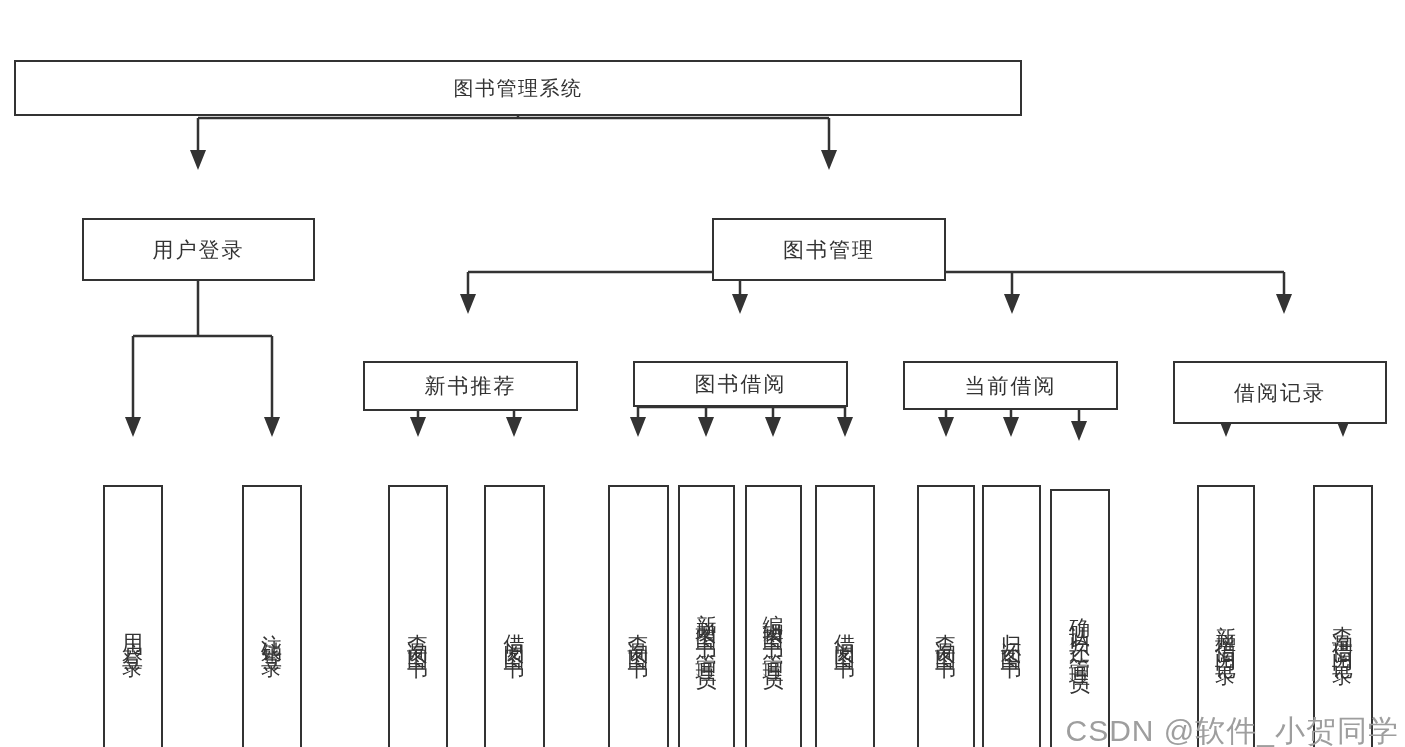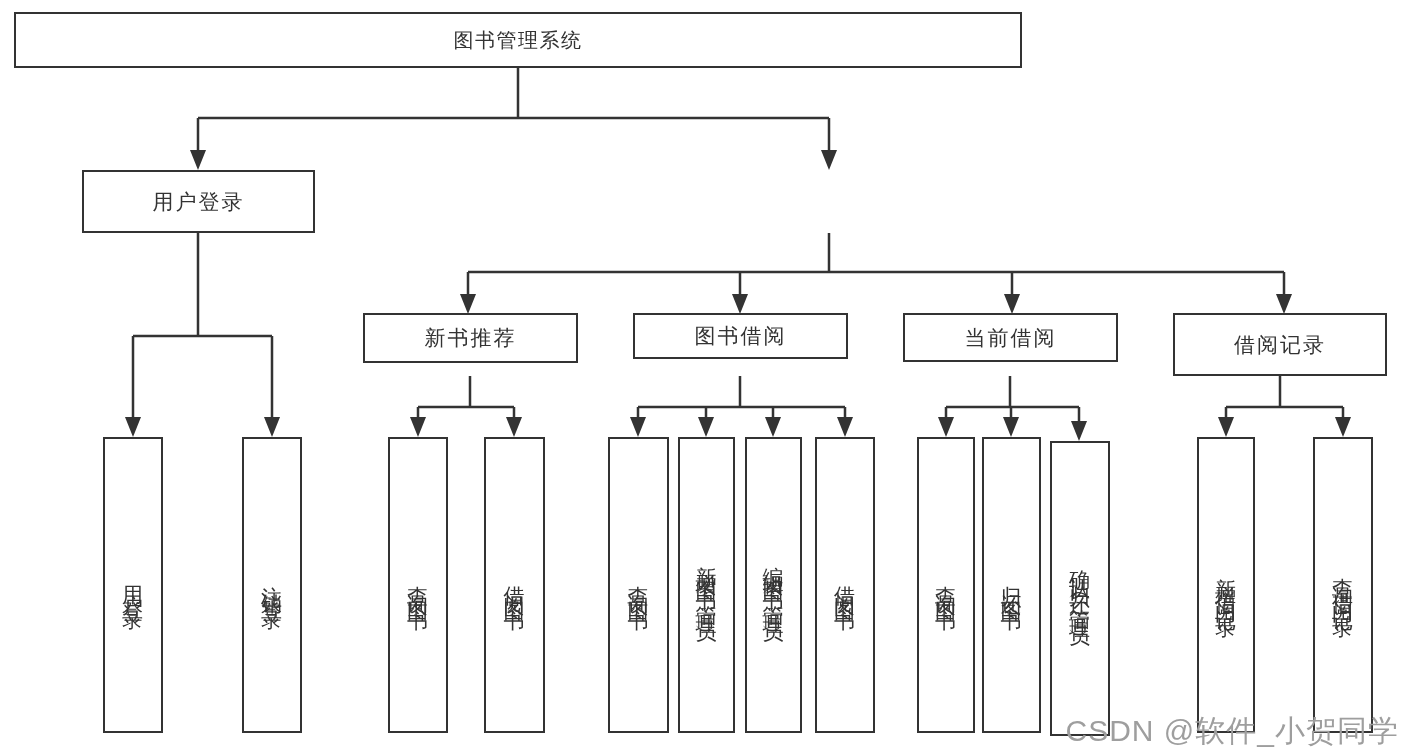--- a/index.html
+++ b/index.html
@@ -18,20 +18,21 @@
     width: 1405px; height: 747px;
   }
   .box {
     position: absolute;
     background: #ffffff;
     border: 2.5px solid #333333;
     box-sizing: border-box;
     display: flex;
     align-items: center;
     justify-content: center;
+    margin-top: 48px;
   }
   .root-box { font-size: 20px; letter-spacing: 1.5px; }
   .hbox { font-size: 21px; letter-spacing: 2px; }
   .vbox span {
     writing-mode: vertical-rl;
     text-orientation: upright;
     font-size: 21px;
     line-height: 1;
     letter-spacing: 8px;
   }
@@ -86,20 +87,21 @@
       <polygon points="1003,417 1019,417 1011,437"></polygon>
       <polygon points="1071,421 1087,421 1079,441"></polygon>
       <polygon points="1218,417 1234,417 1226,437"></polygon>
       <polygon points="1335,417 1351,417 1343,437"></polygon>
     </g>
   </svg>
 
   <div class="box root-box" style="left:14px; top:12px; width:1008px; height:56px;">图书管理系统</div>
 
   <div class="box hbox" style="left:82px; top:170px; width:233px; height:63px;">用户登录</div>
+  <div class="box hbox" style="left:712px; top:170px; width:234px; height:63px;">图书管理</div>
 
   <div class="box hbox" style="left:363px; top:313px; width:215px; height:50px;">新书推荐</div>
   <div class="box hbox" style="left:633px; top:313px; width:215px; height:46px;">图书借阅</div>
   <div class="box hbox" style="left:903px; top:313px; width:215px; height:49px;">当前借阅</div>
   <div class="box hbox" style="left:1173px; top:313px; width:214px; height:63px;">借阅记录</div>
 
   <div class="box vbox" style="left:103px; top:437px; width:60px; height:296px;">
     <span>用户登录</span>
   </div>
   <div class="box vbox" style="left:242px; top:437px; width:60px; height:296px;">

